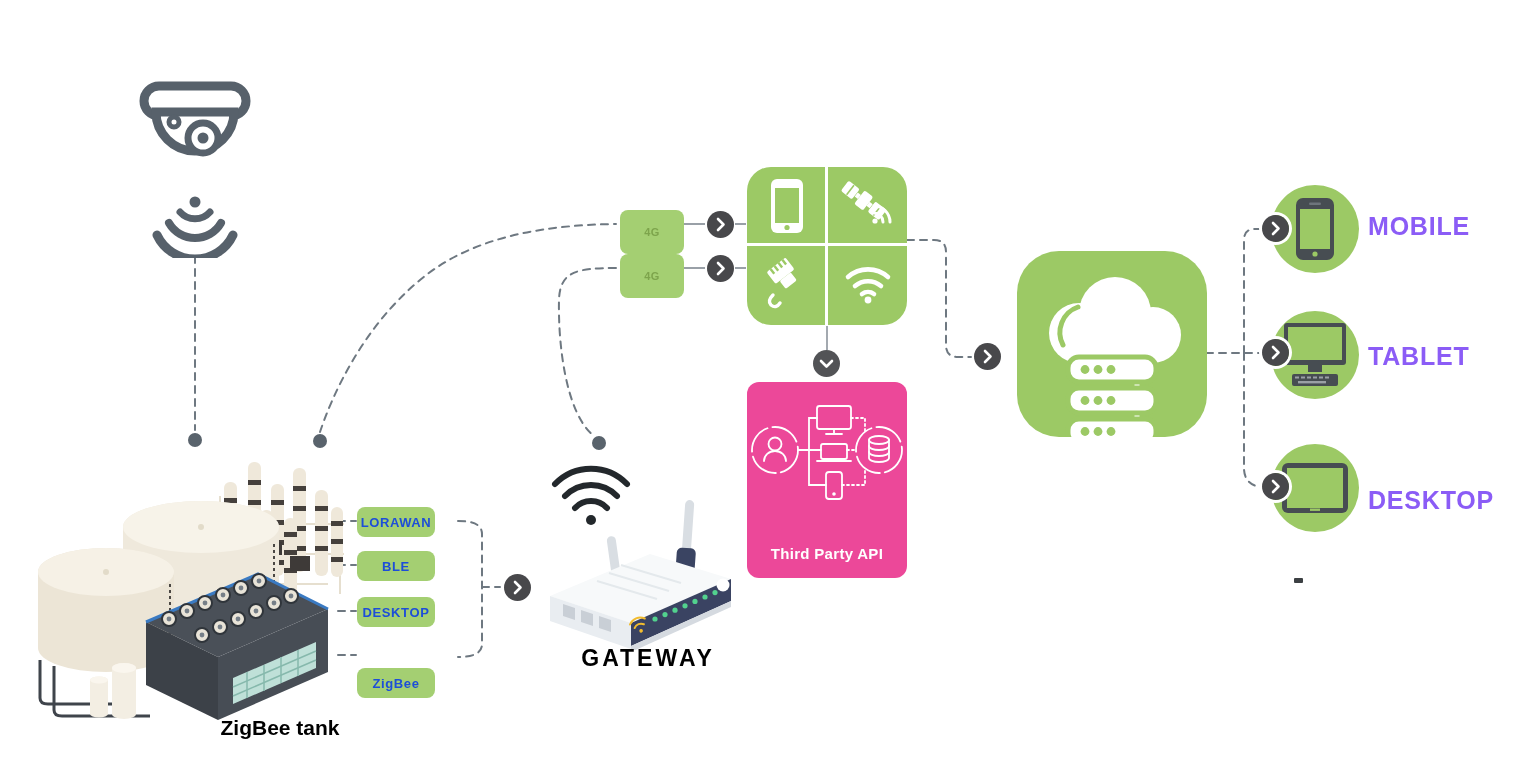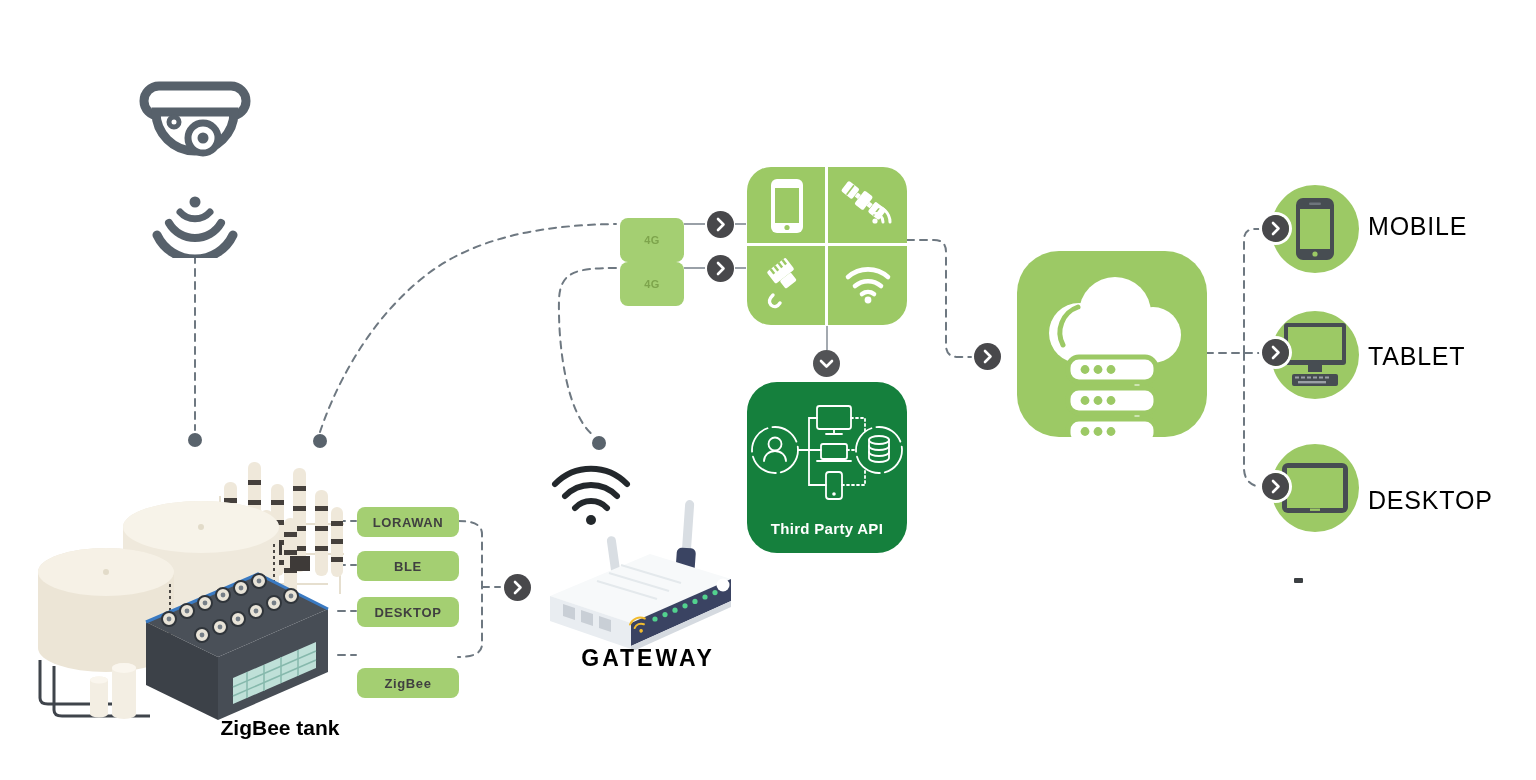--- a/index.html
+++ b/index.html
@@ -1,41 +1,41 @@
 <!DOCTYPE html>
 <html><head>
 <meta charset="utf-8">
 <style>
   html,body{margin:0;padding:0;background:#ffffff;}
   #stage{position:relative;width:1536px;height:780px;background:#ffffff;overflow:hidden;
          font-family:"Liberation Sans", sans-serif;}
   .abs{position:absolute;}
-  .pill{position:absolute;left:357px;width:102px;height:30px;border-radius:8px;
-        background:#a4cf72;color:#404040;font-size:13px;font-weight:bold;letter-spacing:.6px;
+  .pill{position:absolute;left:357px;width:78px;height:30px;border-radius:8px;
+        background:#a4cf72;color:#1d4ed8;font-size:13px;font-weight:bold;letter-spacing:.6px;
         display:flex;align-items:center;justify-content:center;}
   .pill4g{position:absolute;left:620px;width:64px;height:44px;border-radius:8px;
         background:#a4cf72;color:#7da44c;font-size:11px;font-weight:bold;letter-spacing:.5px;
-        display:flex;align-items:center;justify-content:center;margin-top:8px;}
+        display:flex;align-items:center;justify-content:center;}
   .chev{position:absolute;width:27px;height:27px;}
   .chev svg{display:block;}
   .chev.ring{border-radius:50%;box-shadow:0 0 0 3px #ffffff;}
   .grid{position:absolute;left:747px;top:167px;width:160px;height:158px;border-radius:24px;
         background:#9cc965;}
   .grid .vline{position:absolute;left:78px;top:0;width:3px;height:100%;background:#ffffff;}
   .grid .hline{position:absolute;top:76px;left:0;height:3px;width:100%;background:#ffffff;}
   .quad{position:absolute;width:79px;height:77px;display:flex;align-items:center;justify-content:center;}
-  .apibox{position:absolute;left:747px;top:382px;width:160px;height:171px;border-radius:30px;
-        background:#15803d;display:flex;flex-direction:column;align-items:center;}
+  .apibox{position:absolute;left:747px;top:382px;width:160px;height:196px;border-radius:12px;
+        background:#ec4899;display:flex;flex-direction:column;align-items:center;}
   .apibox .lbl{position:absolute;bottom:16px;width:100%;text-align:center;color:#ffffff;
         font-size:15px;font-weight:bold;letter-spacing:.3px;}
   .cloudbox{position:absolute;left:1017px;top:251px;width:190px;height:186px;border-radius:42px;
         background:#9cc965;display:flex;align-items:center;justify-content:center;}
   .endpoint{position:absolute;left:1271px;width:88px;height:88px;border-radius:50%;
         background:#9cc965;display:flex;align-items:center;justify-content:center;}
-  .eplabel{position:absolute;left:1368px;color:#000000;font-size:25px;font-weight:normal;letter-spacing:.8px;}
+  .eplabel{position:absolute;left:1368px;color:#8b5cf6;font-size:25px;font-weight:bold;letter-spacing:.8px;}
   .capt{position:absolute;color:#000000;font-weight:bold;text-align:center;}
 </style>
 </head>
 <body>
 
 <div id="stage">
 
   <svg class="abs" style="left:0;top:0" width="1536" height="780" viewBox="0 0 1536 780">
     <g fill="none" stroke="#6e7881" stroke-width="2" stroke-dasharray="7 6" stroke-linecap="round">
       <path d="M195,256 L195,430"></path>

